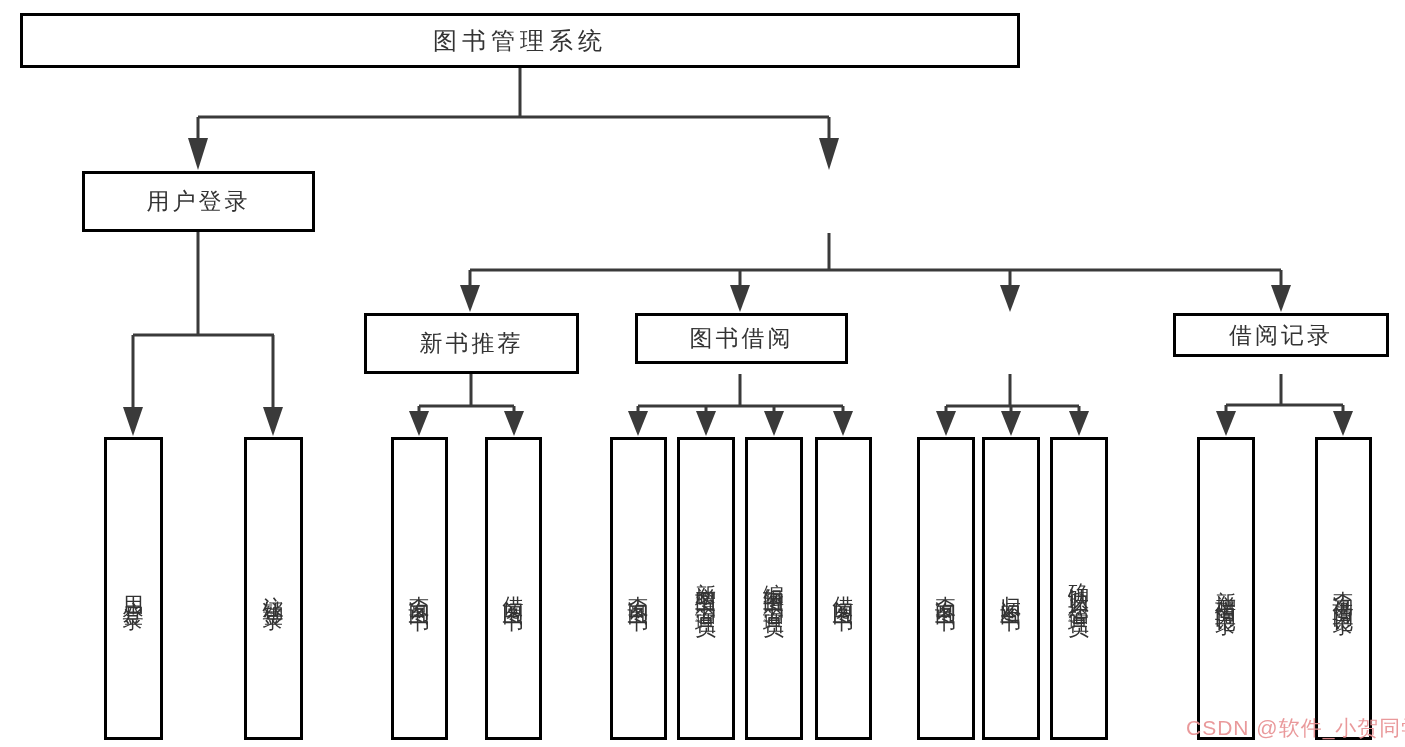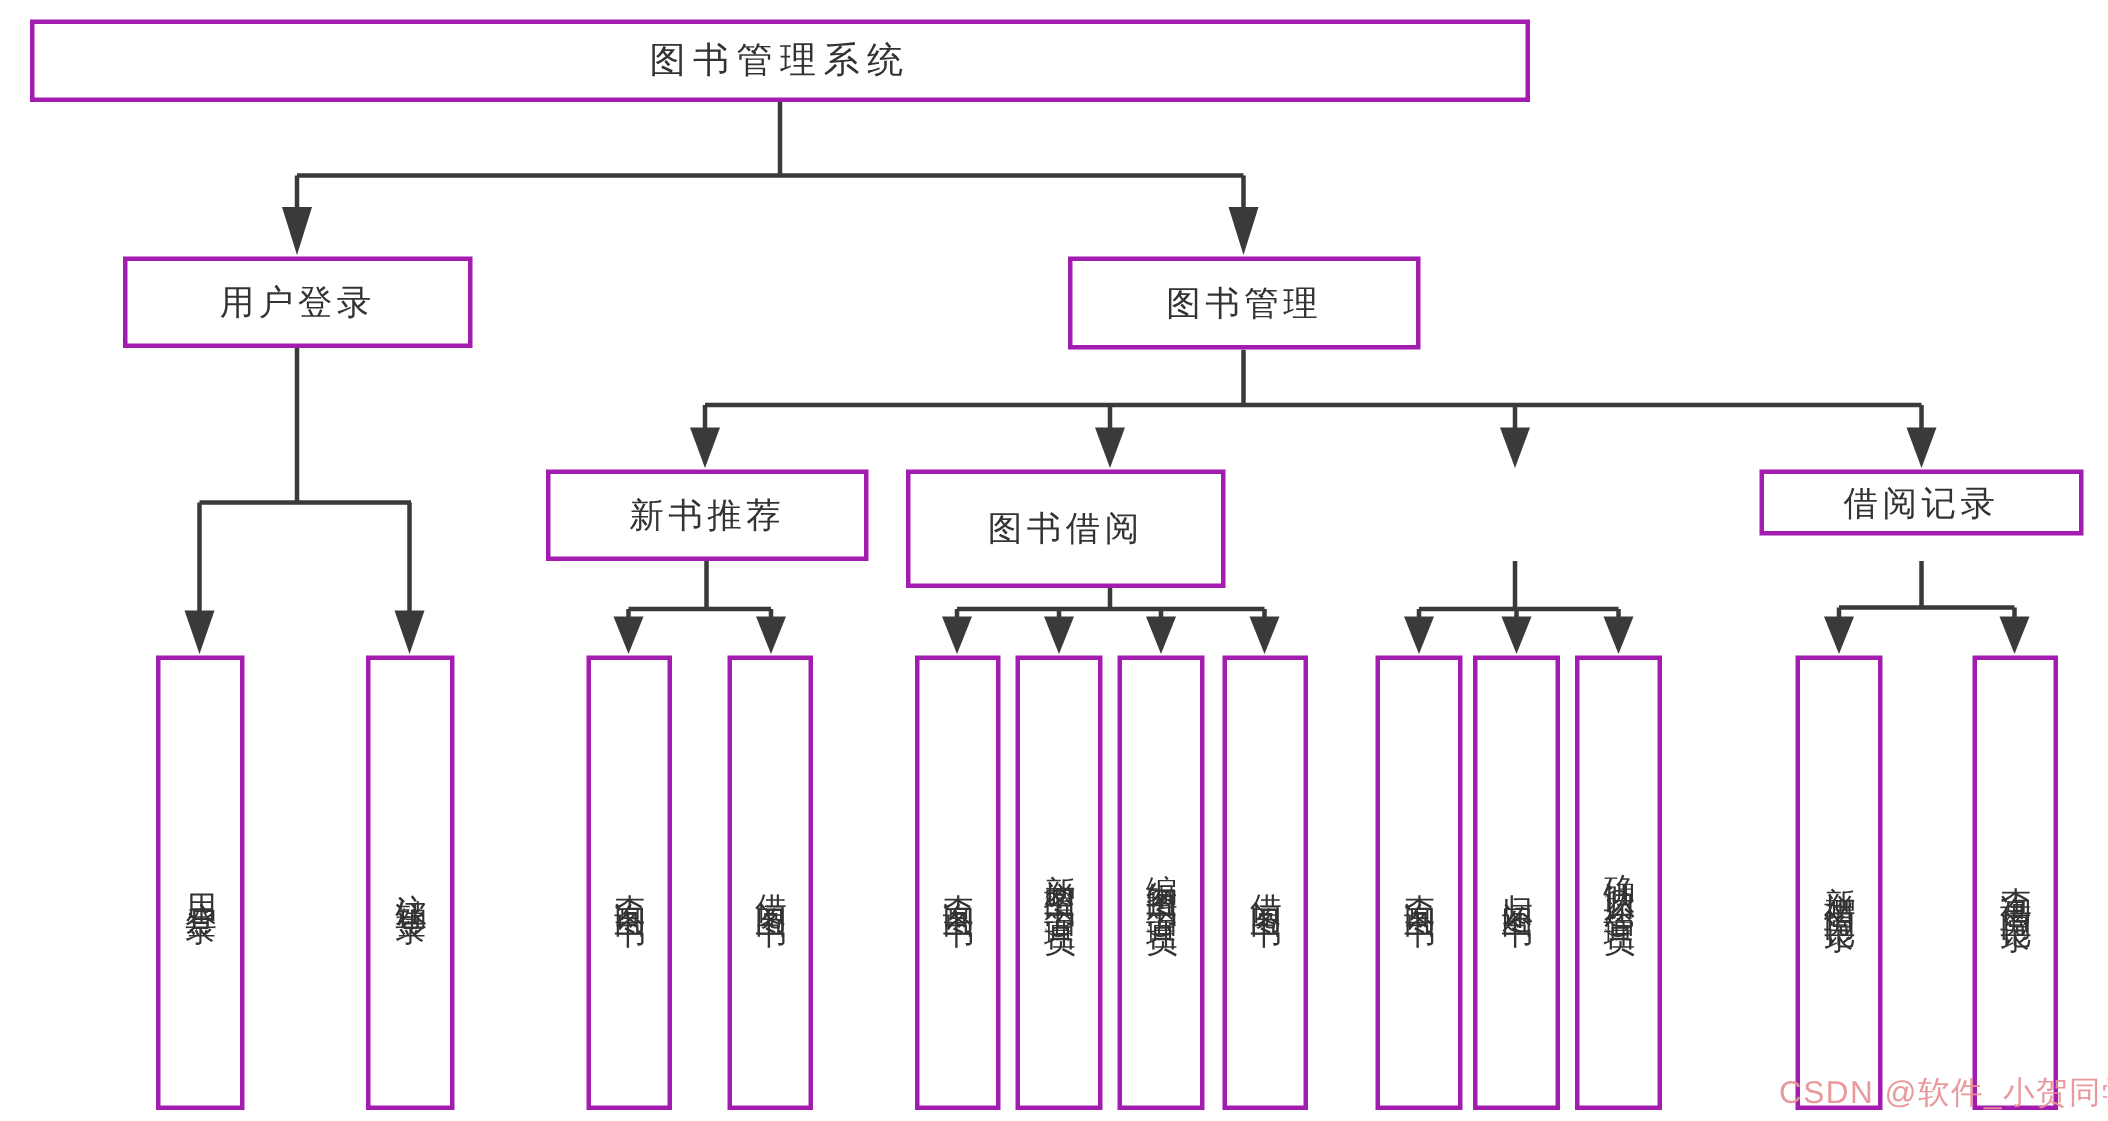--- a/index.html
+++ b/index.html
@@ -7,21 +7,21 @@
     position:relative;
     width:1405px;height:747px;
     background:#ffffff;
     font-family:"Liberation Sans",sans-serif;
     overflow:hidden;
   }
   #connectors{position:absolute;left:0;top:0;pointer-events:none;}
   .node{
     position:absolute;
     box-sizing:border-box;
-    border:3px solid #a21caf;
+    border:3px solid #000000;
     background:#ffffff;
     display:flex;
     align-items:center;
     justify-content:center;
     color:#333333;
   }
   .hnode span{
     font-size:23px;
     letter-spacing:3px;
     white-space:nowrap;
@@ -81,28 +81,25 @@
     </g>
   </svg>
 
   <div class="node hnode root" style="left:20px;top:13px;width:1000px;height:55px">
     <span>图书管理系统</span>
   </div>
 
   <div class="node hnode" style="left:82px;top:171px;width:233px;height:61px">
     <span>用户登录</span>
   </div>
-  <div class="node hnode" style="left:712px;top:171px;width:235px;height:62px">
-    <span>图书管理</span>
-  </div>
 
   <div class="node hnode" style="left:364px;top:313px;width:215px;height:61px">
     <span>新书推荐</span>
   </div>
-  <div class="node hnode" style="left:604px;top:313px;width:213px;height:79px">
+  <div class="node hnode" style="left:635px;top:313px;width:213px;height:51px">
     <span>图书借阅</span>
   </div>
   <div class="node hnode" style="left:1173px;top:313px;width:216px;height:44px">
     <span>借阅记录</span>
   </div>
 
   <div class="node vnode" style="left:104px;top:437px;width:59px;height:303px">
     <span>用户登录</span>
   </div>
   <div class="node vnode" style="left:244px;top:437px;width:59px;height:303px">

